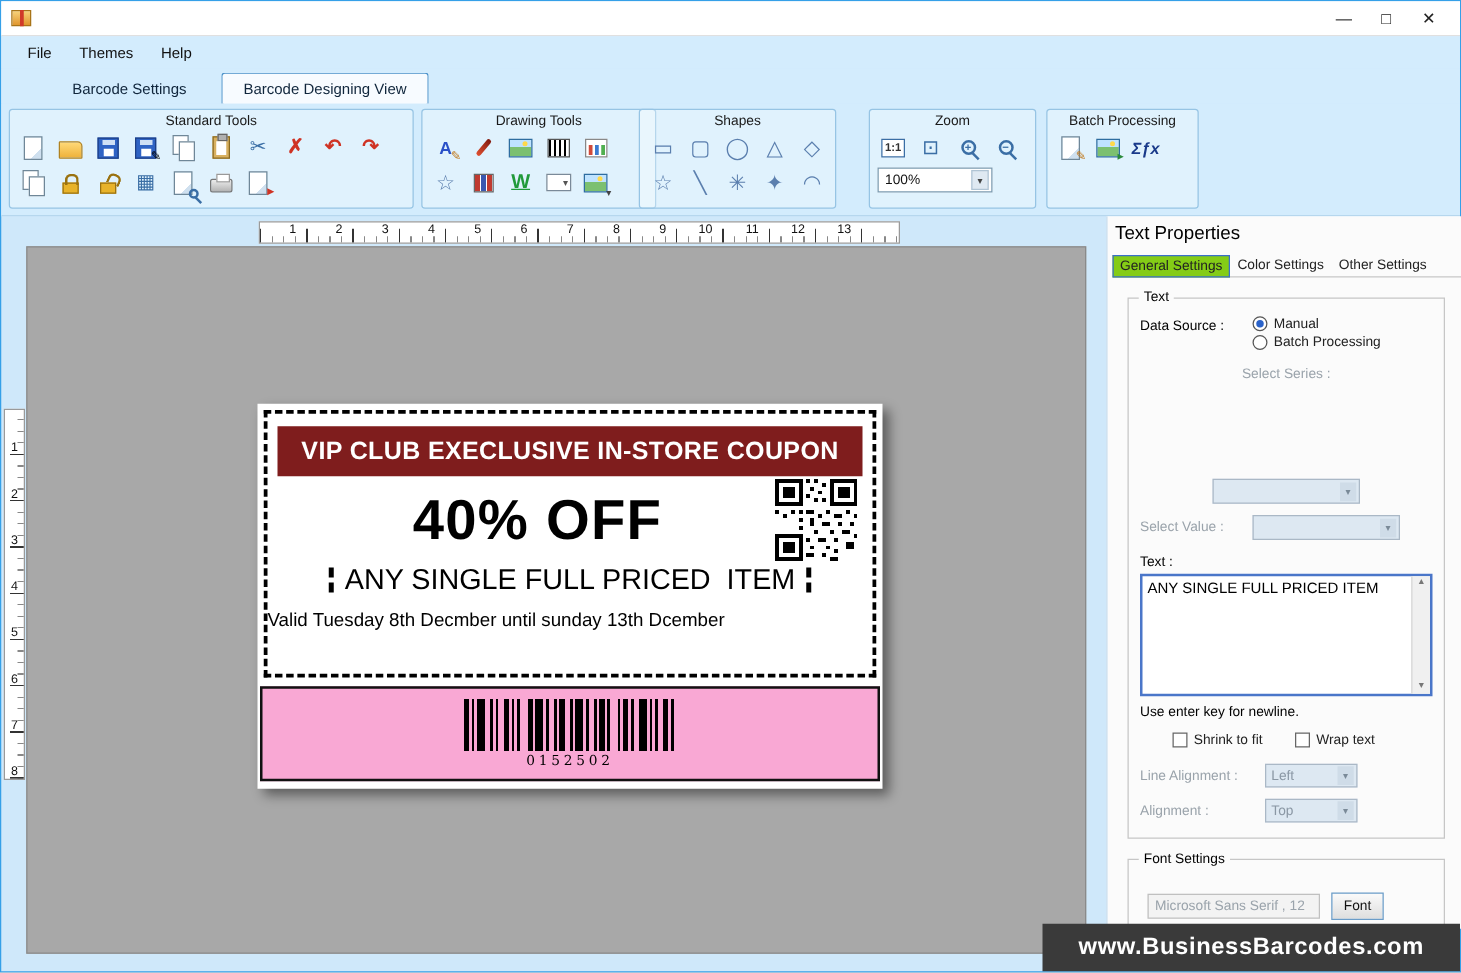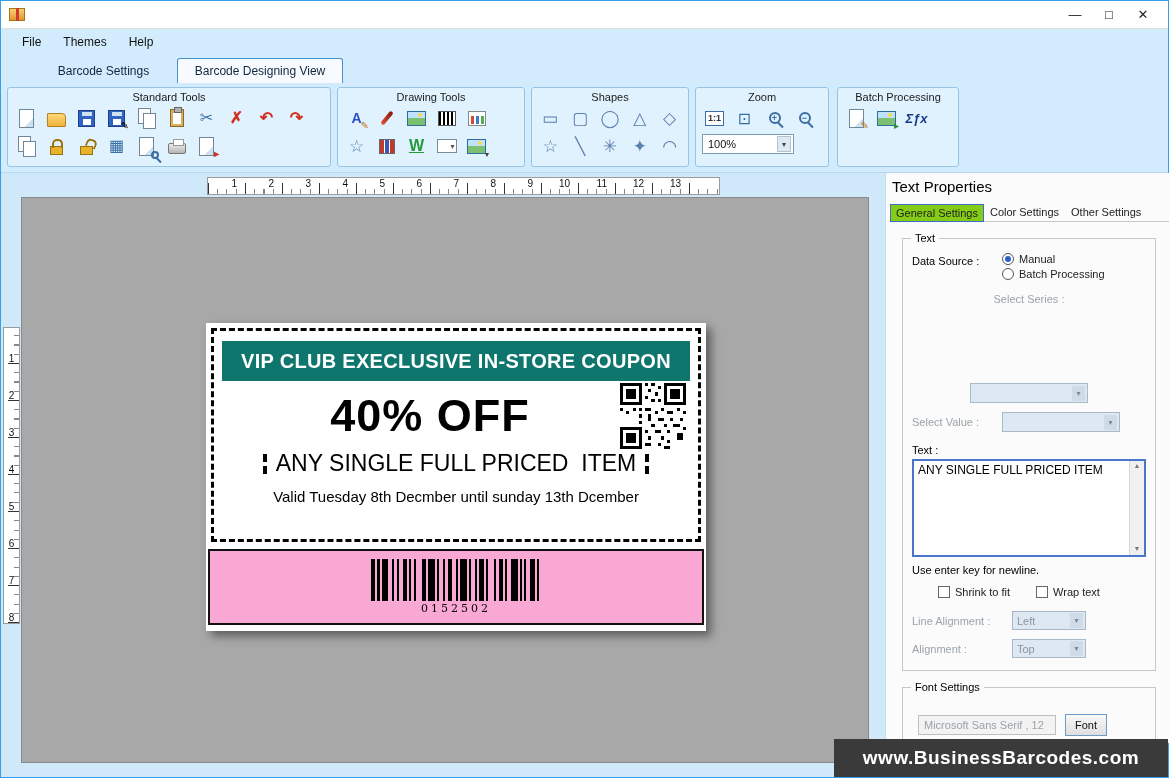--- a/index.html
+++ b/index.html
@@ -80,28 +80,28 @@
   .vruler { position:absolute; left:2px; top:326px; width:17px; height:297px; background:#fff; border:1px solid #9a9a9a;
     background-image:repeating-linear-gradient(0deg,#333 0 1px,transparent 1px 37px),repeating-linear-gradient(0deg,#888 0 1px,transparent 1px 9.25px);
     background-size:11px 100%,5px 100%; background-position:right top,right top; background-repeat:no-repeat,no-repeat; }
   .vnums { position:absolute; left:0; top:0; display:flex; flex-direction:column; width:100%; }
   .vnum { height:37px; display:flex; align-items:flex-end; justify-content:center; padding-bottom:1px; font-size:10px; color:#111; }
   .canvas { position:absolute; left:20px; top:196px; width:848px; height:566px; background:#a8a8a8; border:1px solid #8a8a8a; }
 
   
   .coupon { position:absolute; left:205px; top:322px; width:500px; height:308px; background:#fff; box-shadow:5px 5px 9px rgba(0,0,0,0.45); }
   .dashed-sec { position:absolute; left:5px; right:5px; top:5px; height:214px; border:3px dashed #000; }
-  .banner { margin:10px 8px 0; height:40px; background:#0f766e; color:#fff; font-weight:bold; font-size:20px; display:flex; align-items:center; justify-content:center; letter-spacing:0.3px; }
+  .banner { margin:10px 8px 0; height:40px; background:#7f1d1d; color:#fff; font-weight:bold; font-size:20px; display:flex; align-items:center; justify-content:center; letter-spacing:0.3px; }
   .midrow { display:flex; align-items:center; padding:2px 12px 0 26px; }
   .discount { flex:1; text-align:center; font-size:45px; font-weight:bold; color:#000; letter-spacing:1px; }
   .qr { width:66px; height:66px; }
   .itemrow { display:flex; align-items:center; justify-content:center; gap:9px; margin-top:1px; }
   .cut-tick { width:0; height:20px; border-left:4px dashed #000; }
   .item-text { font-size:23px; color:#000; white-space:pre; }
-  .validity { text-align:center; font-size:15px; color:#000; margin-top:11px; }
+  .validity { font-size:15px; color:#000; margin-top:11px; }
   .barcode-sec { position:absolute; left:2px; right:2px; top:226px; height:76px; background:#f9a8d4; border:2px solid #111; display:flex; flex-direction:column; align-items:center; justify-content:center; }
   .bc-number { font-size:11px; letter-spacing:3px; color:#000; margin-top:1px; font-family:"DejaVu Serif", serif; }
 
   
   .props { position:absolute; left:884px; top:172px; width:285px; height:570px; background:#fbfbfb; border-left:1px solid #c4dcee; font-size:11px; color:#222; }
   .panel-title { margin:5px 0 0 6px; font-size:15px; color:#000; }
   .ptabs { margin:8px 0 0 4px; display:flex; align-items:flex-end; border-bottom:1px solid #c8c8c8; }
   .ptab { padding:3px 6px; font-size:11px; color:#222; }
   .ptab.active { border:1px solid #3a6fc8; background:#84cc16; padding:2px 5px; margin-bottom:-1px; }
   .fs { position:relative; border:1px solid #c6c6c6; margin:16px 14px 0 16px; padding:12px 9px 12px; }
@@ -256,21 +256,21 @@
               <span>▾</span>
             </span>
           </span>
         <span class="tbtn">
             <span class="imgic"></span>
             <span class="ovl" style="color:#444;font-size:8px;">▾</span>
           </span>
       </div>
     </div>
 
-    <div class="grp" style="left:530px; width:158px;">
+    <div class="grp" style="left:510px; width:158px;">
       <span class="grp-label">Shapes</span>
       <div class="icrow">
         <span class="tbtn">
             <span class="shape">▭</span>
           </span>
         <span class="tbtn">
             <span class="shape">▢</span>
           </span>
         <span class="tbtn">
             <span class="shape">◯</span>

